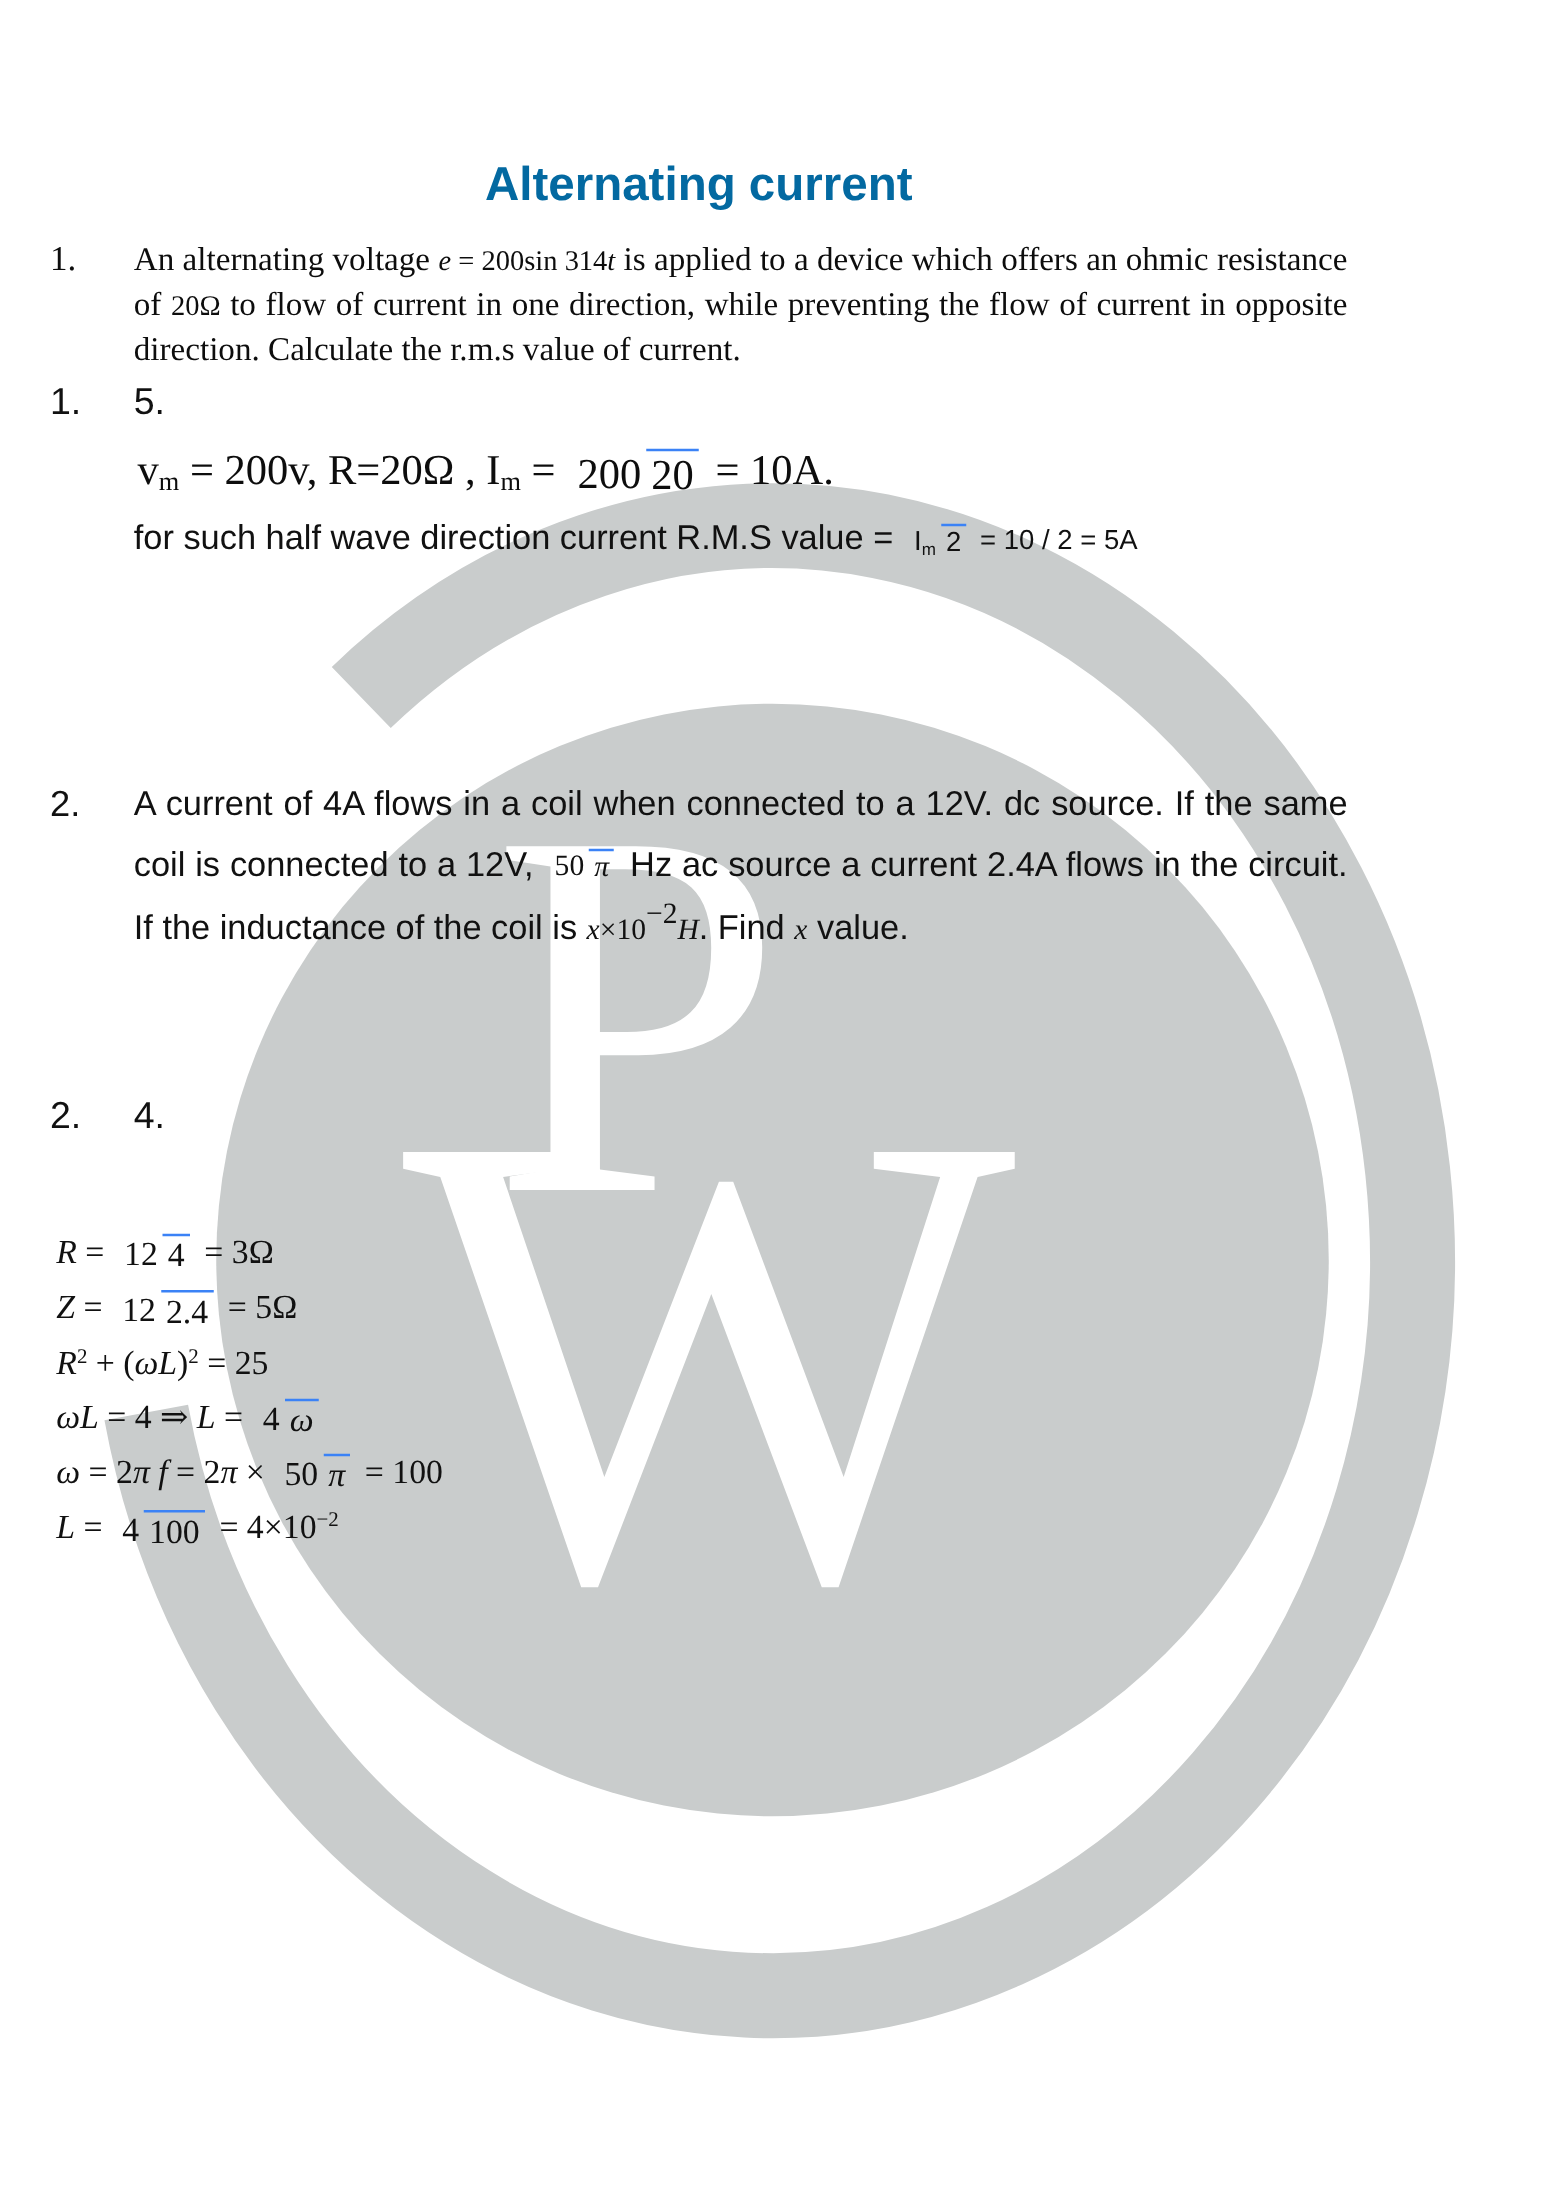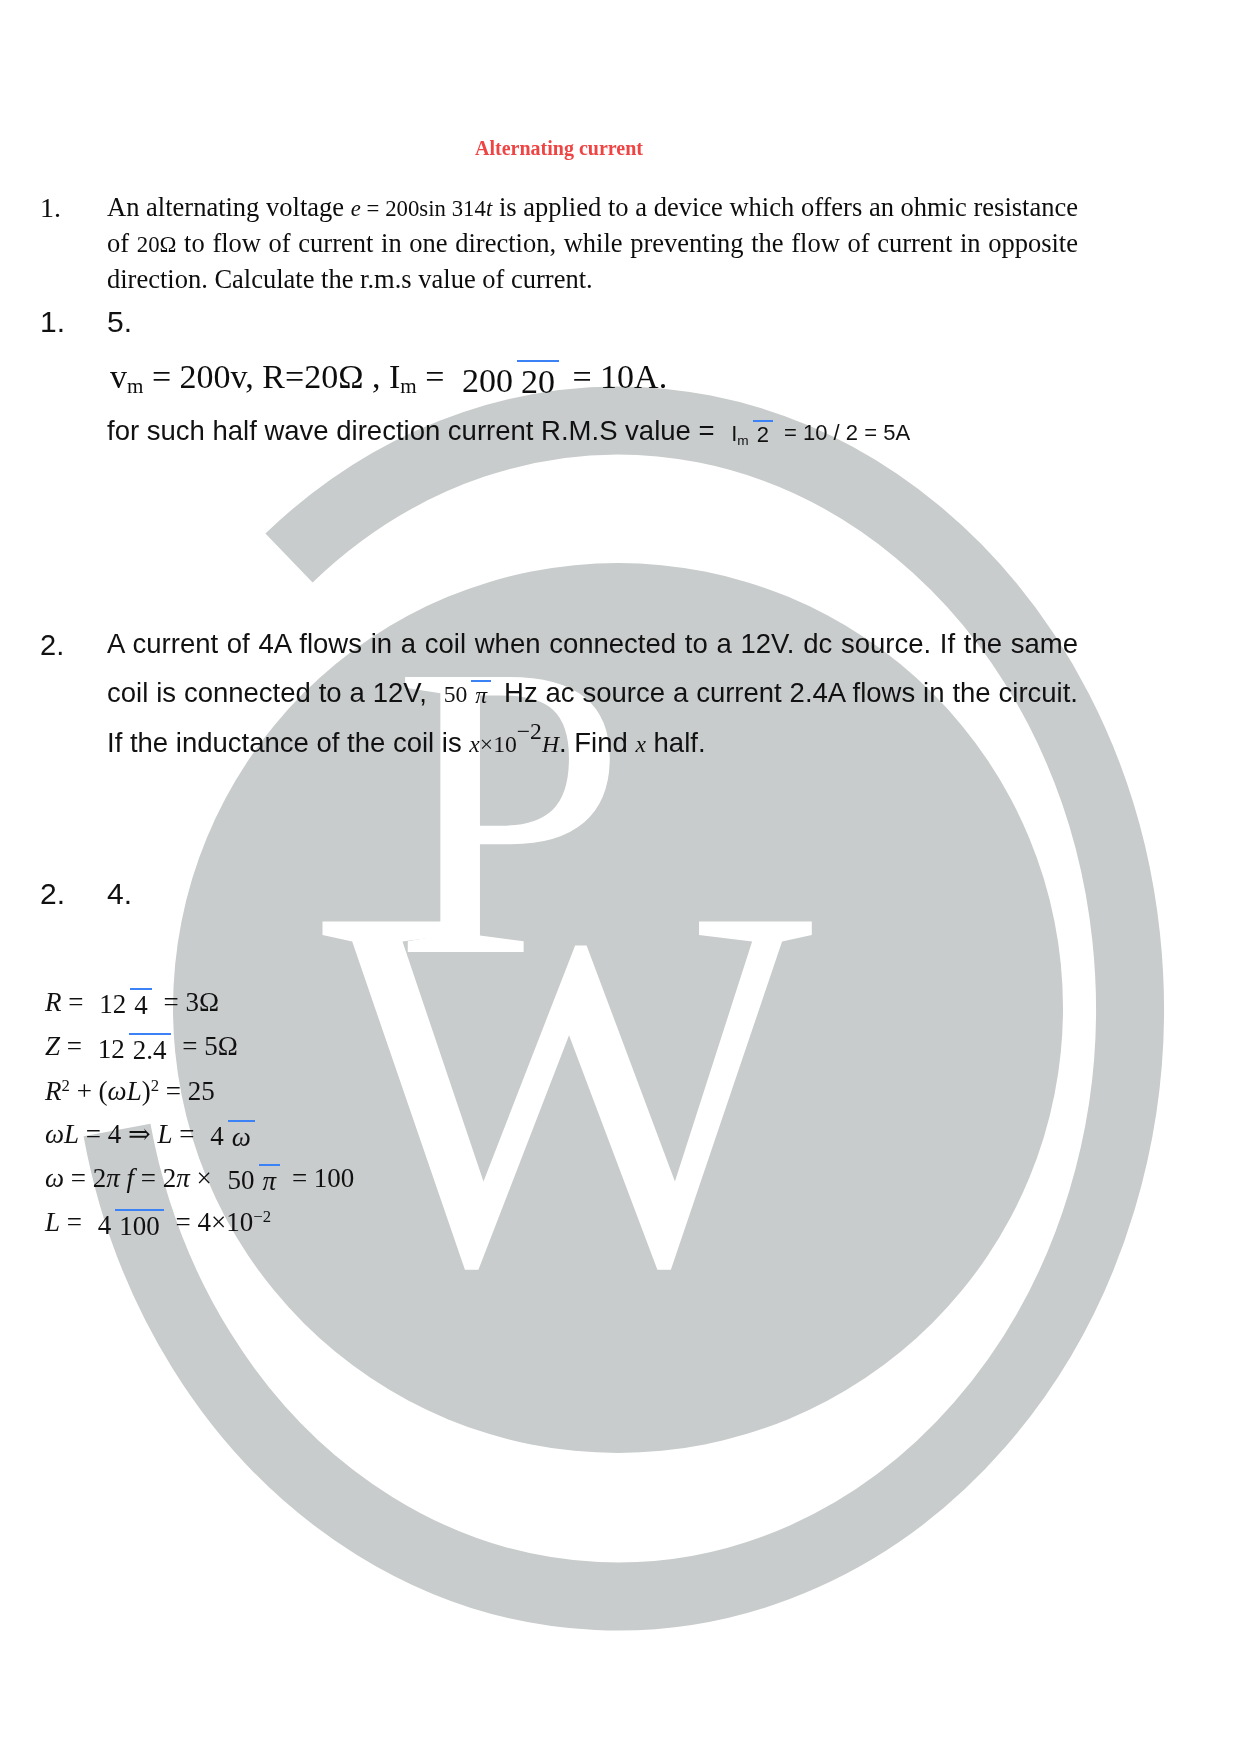--- a/index.html
+++ b/index.html
@@ -2,22 +2,22 @@
 <html><head>
 <meta charset="utf-8">
 <style>
   html,body{margin:0;padding:0;background:#ffffff;}
   .page{position:relative;width:1240px;height:1754px;background:#ffffff;overflow:hidden;
         font-family:"Liberation Serif","DejaVu Serif",serif;color:#0d0d0d;}
   .watermark{position:absolute;left:0;top:0;z-index:0;}
   .content{position:relative;z-index:1;padding:0 162px 0 40px;}
 
   .doc-title{margin-top:130px;text-align:center;
-             font-family:Liberation Serif, serif;
-             font-weight:bold;font-size:20px;line-height:36px;color:#ef4444;}
+             font-family:Liberation Sans, sans-serif;
+             font-weight:bold;font-size:38px;line-height:36px;color:#0369a1;}
 
   .q-row{display:flex;align-items:flex-start;}
   .q-num{width:67px;flex:none;}
   .q-body{flex:1;min-width:0;}
   .q-body p{margin:0;text-align:justify;}
 
   .q1-row{margin-top:24px;font-size:26.5px;line-height:35px;}
   .q1-num{font-size:28px;}
 
   .ans-row{display:flex;margin-top:6px;
@@ -88,21 +88,21 @@
             <span class="fnum"><span>I</span><span class="sub">m</span></span>
             <span class="fden">2</span>
           </span><span> = 10 / 2 = 5A</span></span></div>
 
     <div class="q-row q2-row">
       <div class="q-num q2-num">2.</div>
       <div class="q-body">
         <p><span>A current of 4A flows in a coil when connected to a 12V. dc source. If the same coil is connected to a 12V, </span><span class="frac m">
               <span class="fnum">50</span>
               <span class="fden"><span class="i">π</span></span>
-            </span><span> Hz ac source a current 2.4A flows in the circuit. If the inductance of the coil is </span><span class="i m">x</span><span class="m">×10</span><span class="sup m">−2</span><span class="i m">H</span><span>. Find </span><span class="i m">x</span><span> half.</span></p>
+            </span><span> Hz ac source a current 2.4A flows in the circuit. If the inductance of the coil is </span><span class="i m">x</span><span class="m">×10</span><span class="sup m">−2</span><span class="i m">H</span><span>. Find </span><span class="i m">x</span><span> value.</span></p>
       </div>
     </div>
 
     <div class="ans-row ans-row2">
       <div class="q-num">2.</div>
       <div>4.</div>
     </div>
 
     <div class="mathblock">
       <div class="math-line"><span class="i">R</span><span> = </span><span class="frac">

